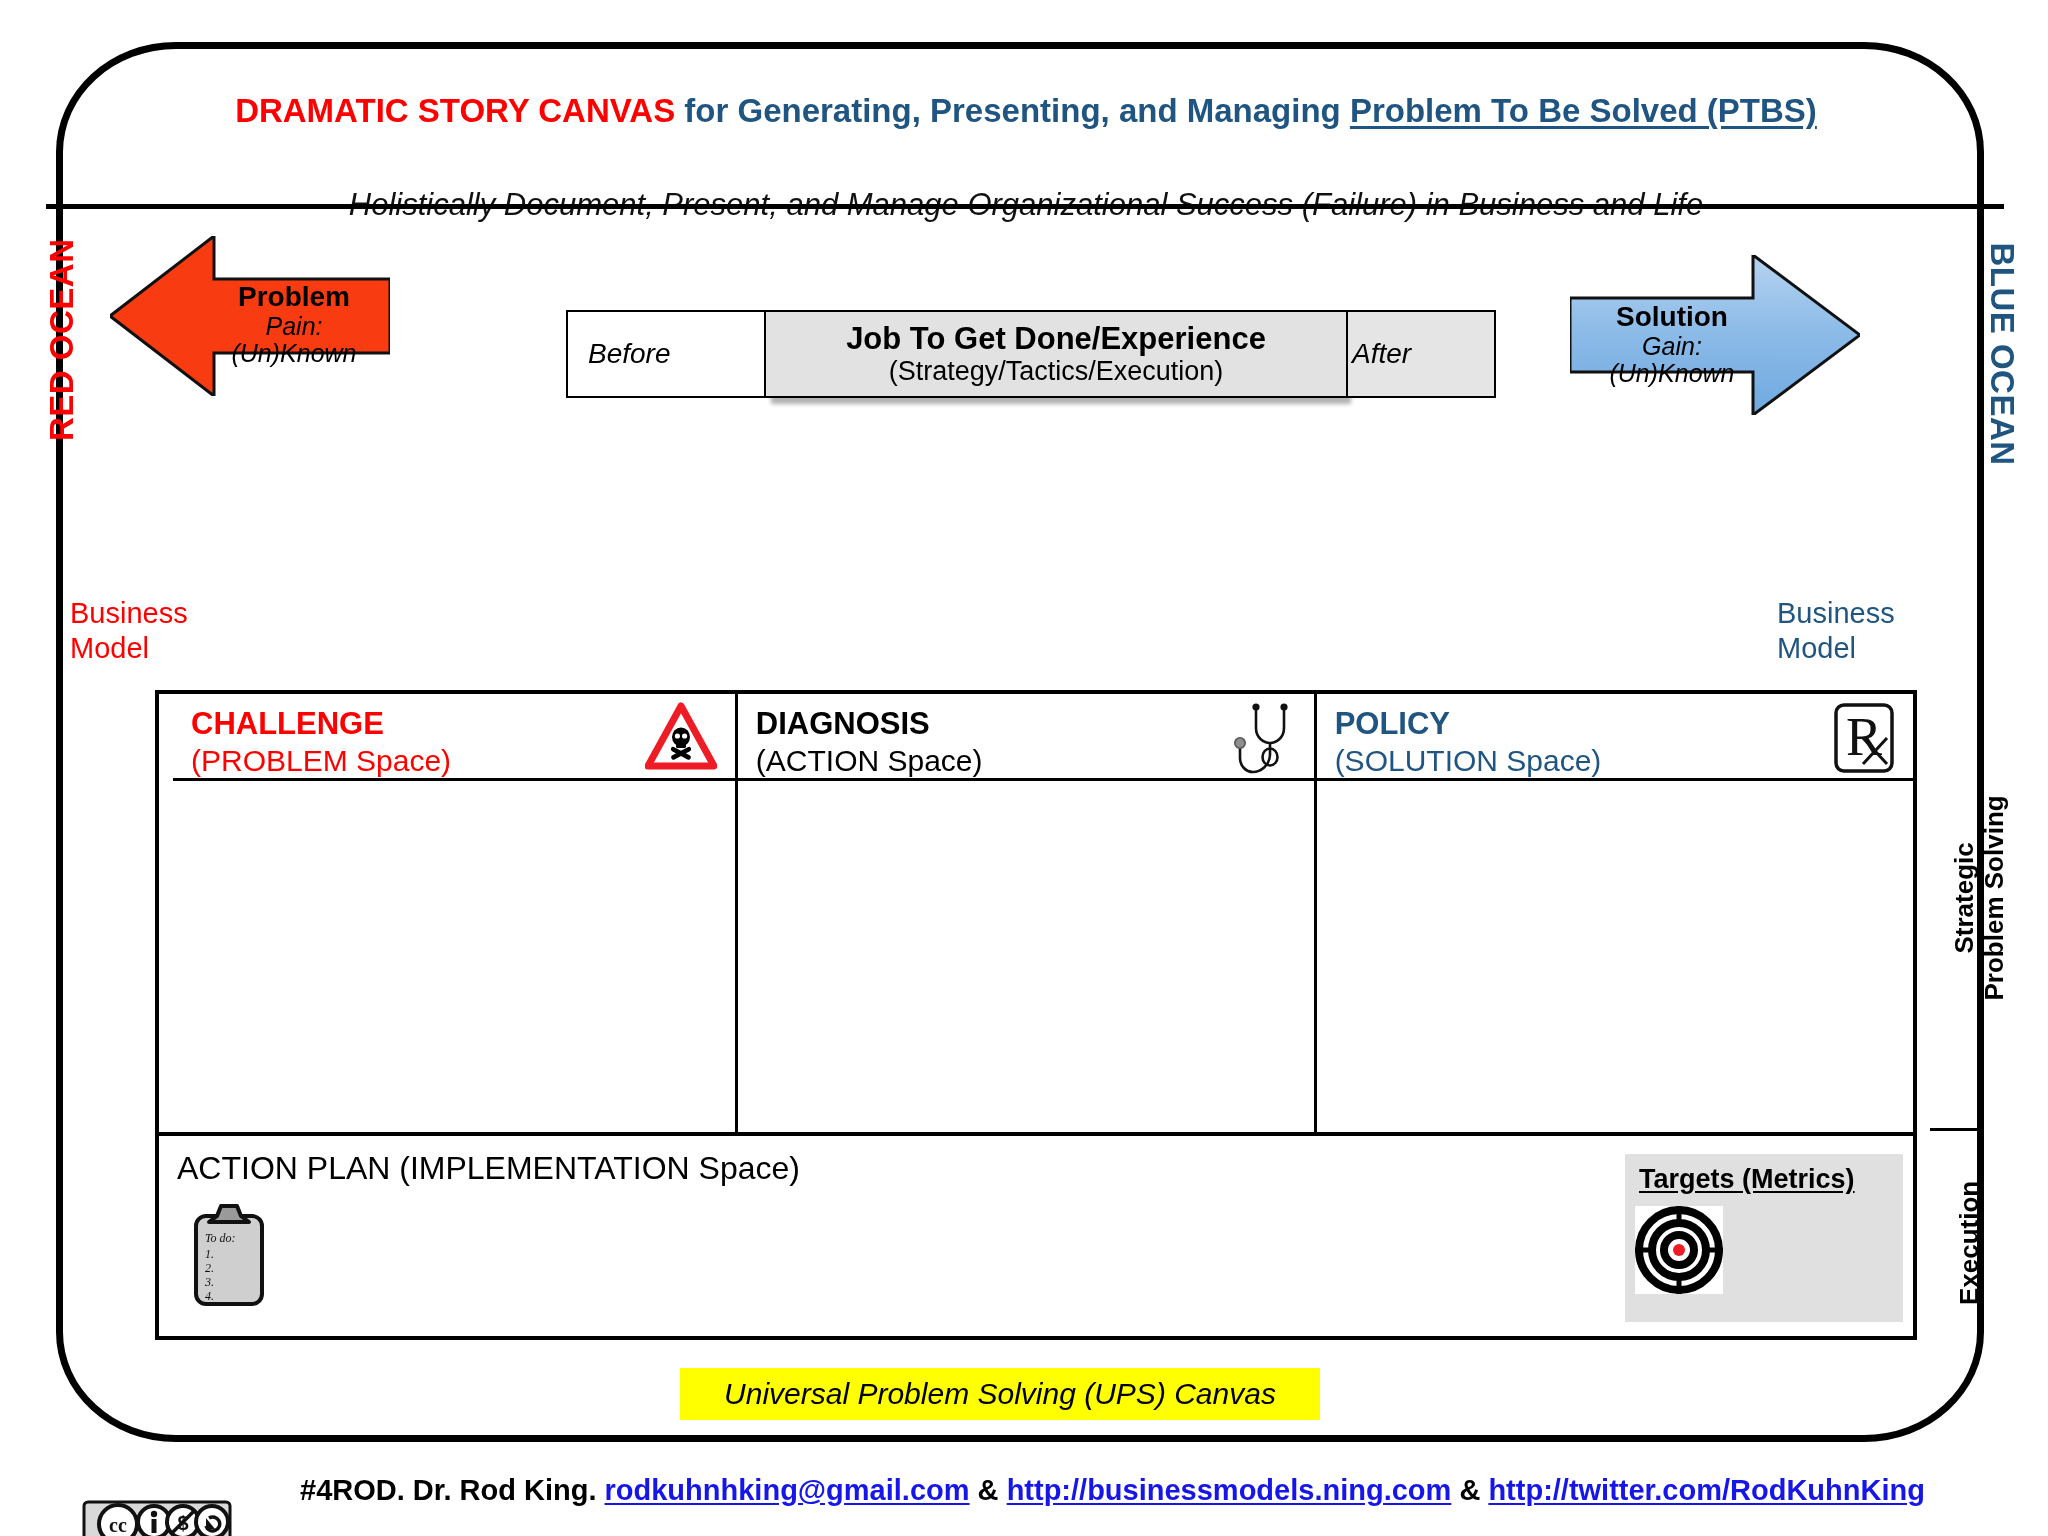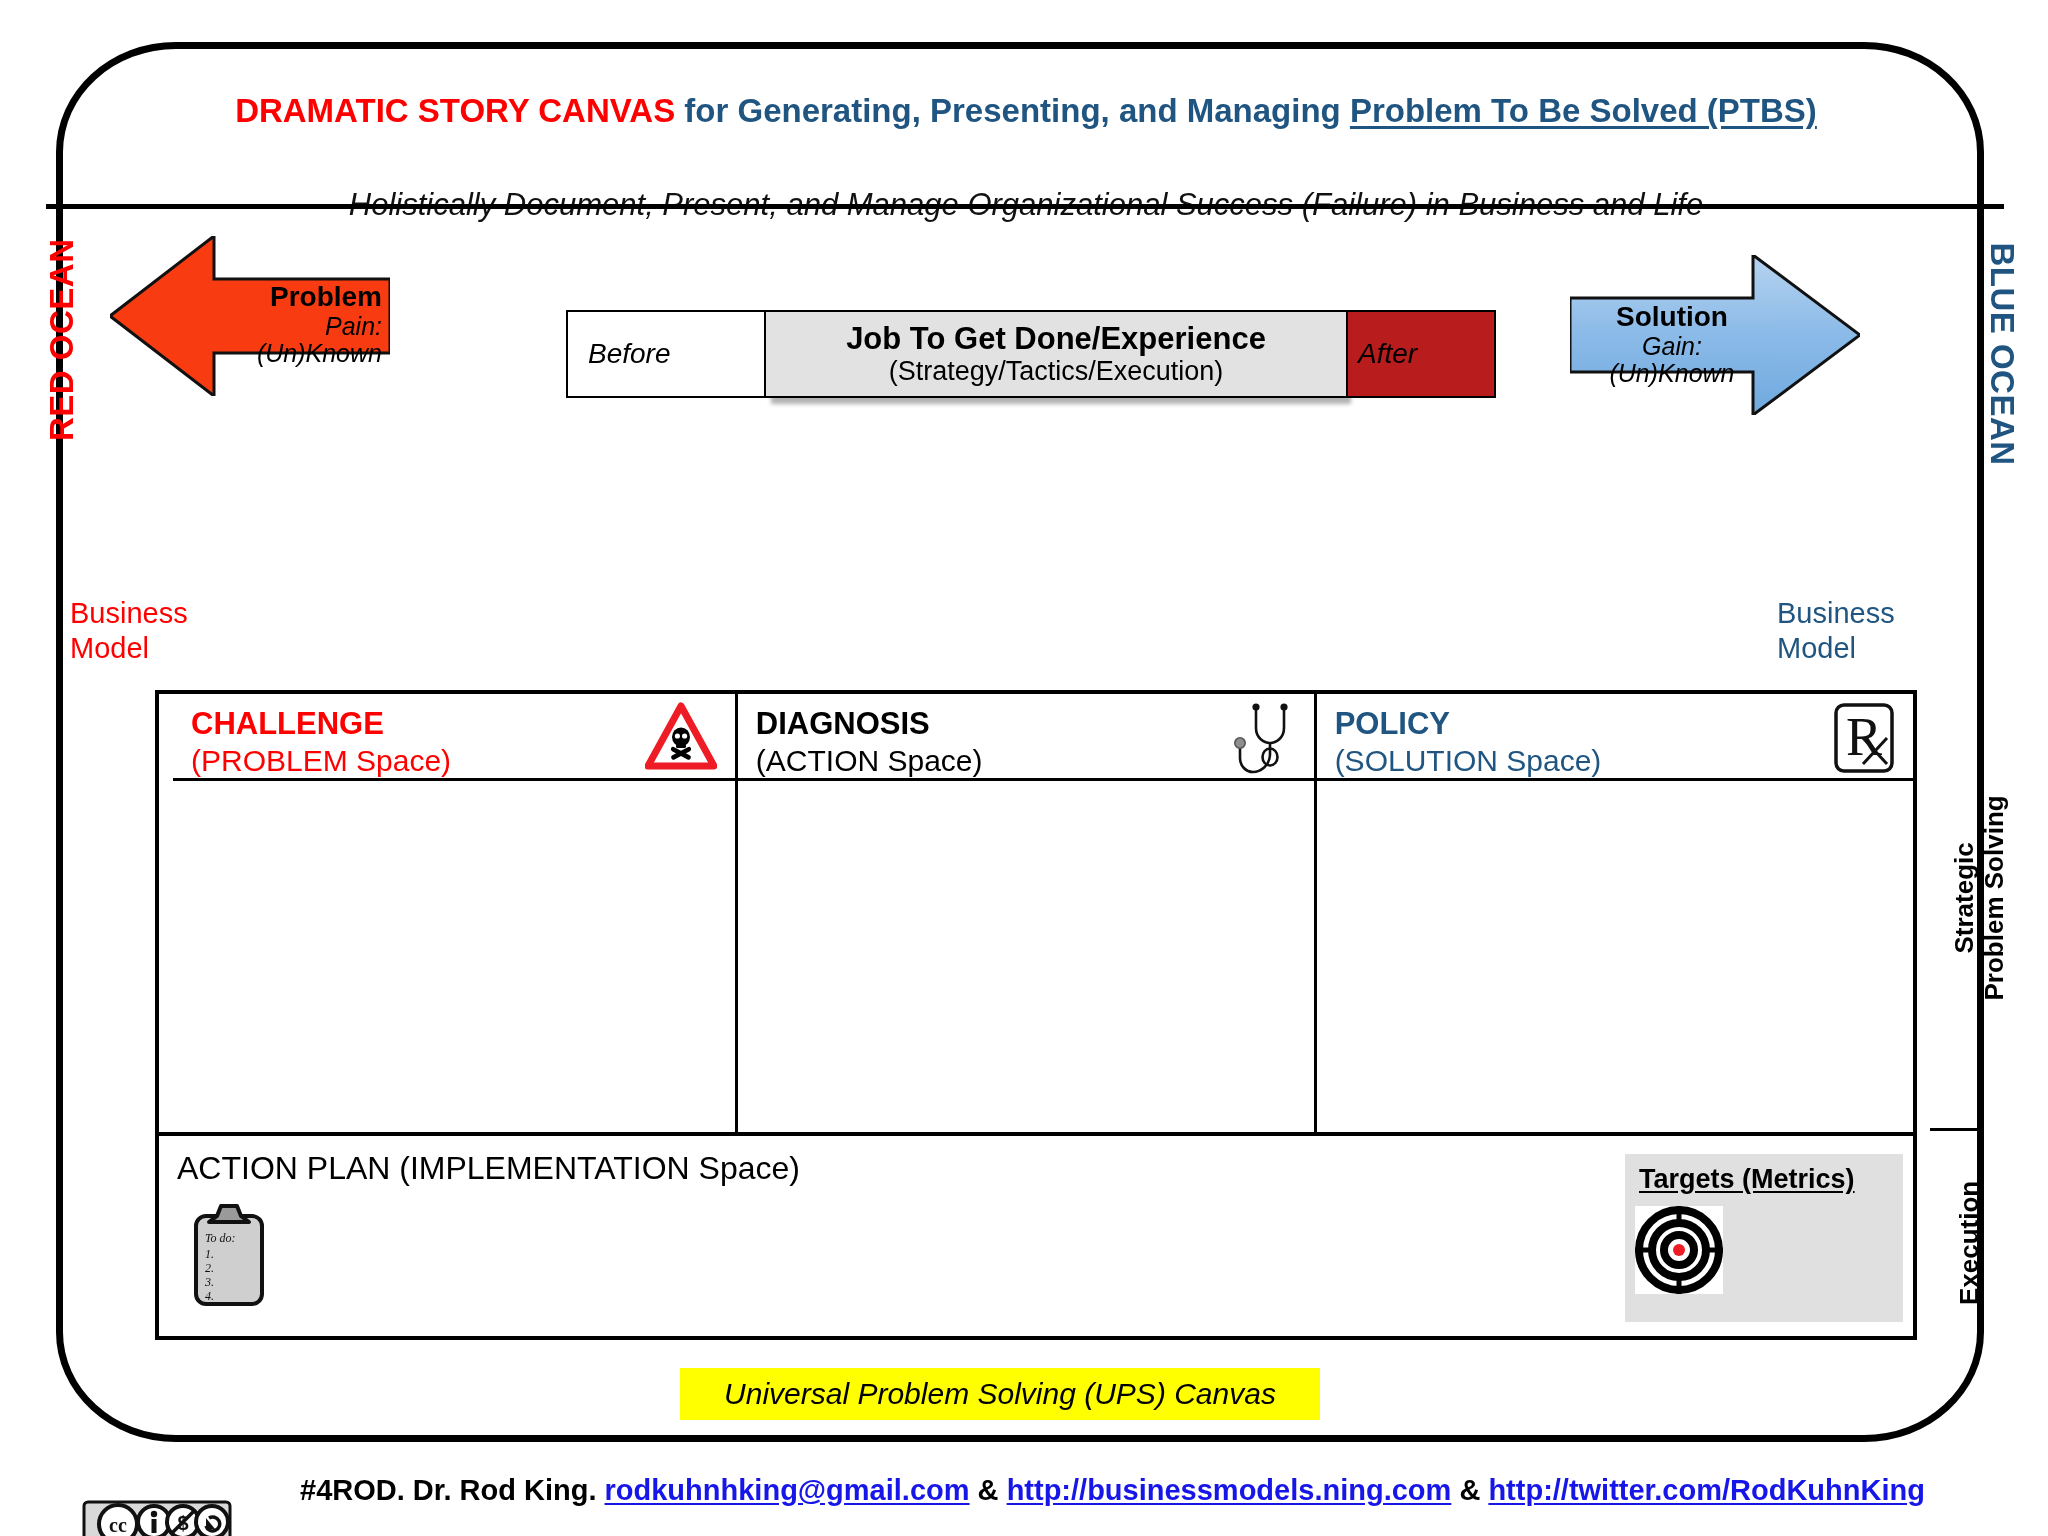--- a/index.html
+++ b/index.html
@@ -121,21 +121,21 @@
   }
   #problem-arrow-outline {
     position: absolute;
     inset: 0;
   }
   #problem-arrow-text {
     position: absolute;
     left: 96px;
     top: 46px;
     width: 176px;
-    text-align: right;
+    text-align: center;
     line-height: 1.1;
     pointer-events: none;
   }
   #problem-arrow-text .a-title {
     display: block;
     font-size: 28px;
     font-weight: bold;
     color: #000000;
   }
   #problem-arrow-text .a-sub {
@@ -226,24 +226,24 @@
   #jtbd-center .jc-sub {
     font-size: 27px;
     color: #000000;
   }
   #jtbd-after {
     width: 150px;
     border: 2px solid #000000;
     box-sizing: border-box;
     display: flex;
     align-items: center;
-    padding-left: 10px;
+    padding-left: 4px;
     font-size: 28px;
     font-style: italic;
-    background: #b91c1c;
+    background: #e5e5e5;
   }
 
   
   .bm-caption {
     position: absolute;
     font-size: 29px;
     line-height: 1.2;
     white-space: pre-line;
   }
   #bm-left  { left: 70px;  top: 596px; color: #ff0000; }

